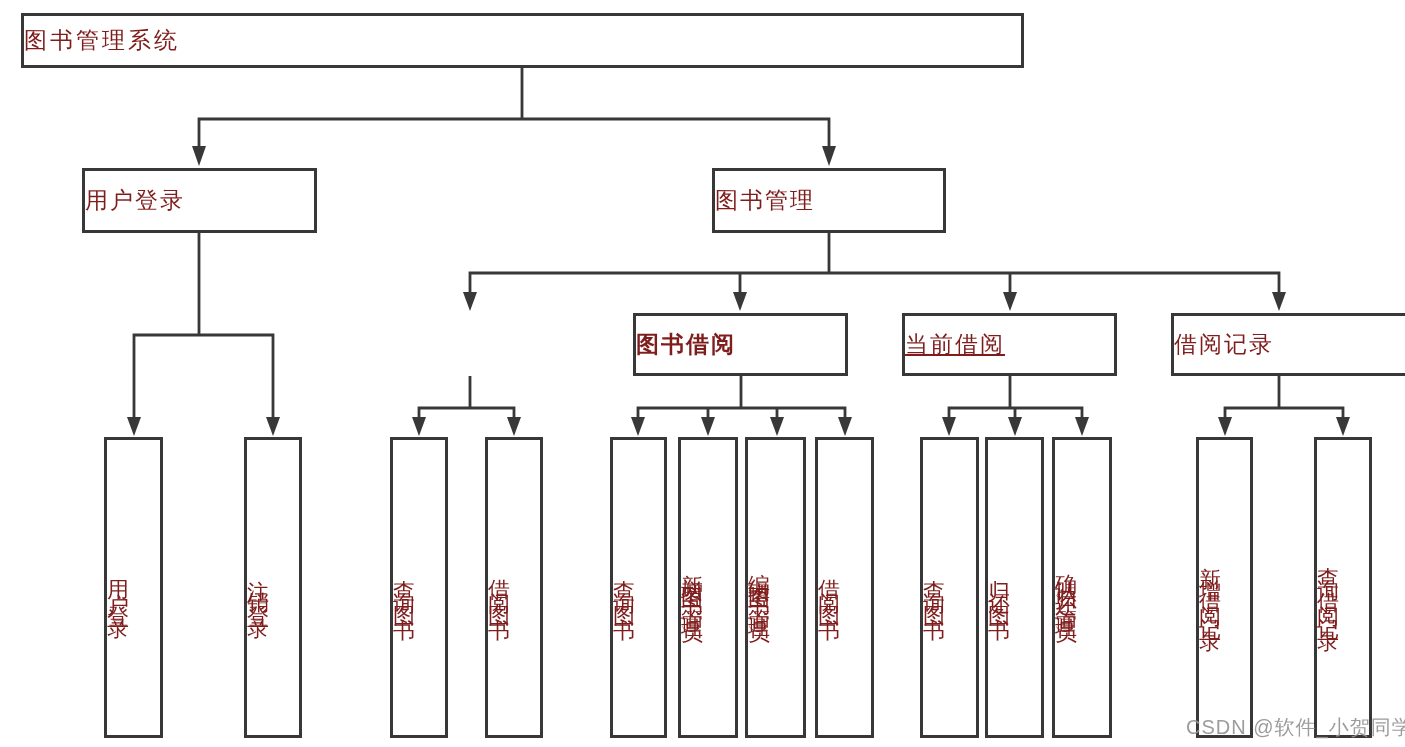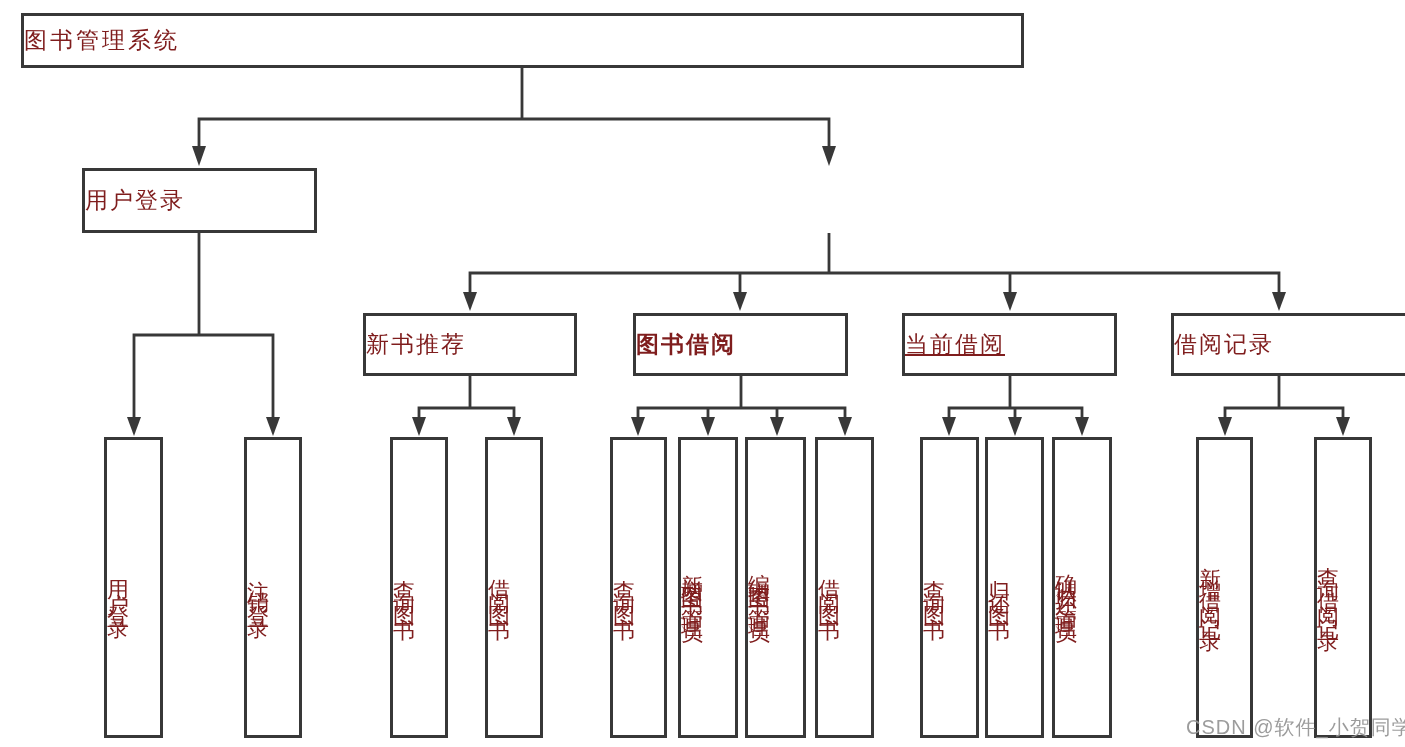--- a/index.html
+++ b/index.html
@@ -102,24 +102,24 @@
     </g>
   </svg>
 
   <div class="box h-box root-box" style="left:21px; top:13px; width:1003px; height:55px;">
     <span>图书管理系统</span>
   </div>
 
   <div class="box h-box" style="left:82px; top:168px; width:235px; height:65px;">
     <span>用户登录</span>
   </div>
+  <div class="box h-box" style="left:712px; top:168px; width:234px; height:65px;">
+    <span>图书管理</span>
+  </div>
 
-  <div class="box h-box" style="left:363px; top:313px; width:214px; height:63px;">
-    <span>新书推荐</span>
-  </div>
   <div class="box h-box" style="left:633px; top:313px; width:215px; height:63px;font-weight:bold;">
     <span>图书借阅</span>
   </div>
   <div class="box h-box" style="left:902px; top:313px; width:215px; height:63px;text-decoration:underline;">
     <span>当前借阅</span>
   </div>
   <div class="box h-box" style="left:1171px; top:313px; width:251px; height:63px;">
     <span>借阅记录</span>
   </div>
 

